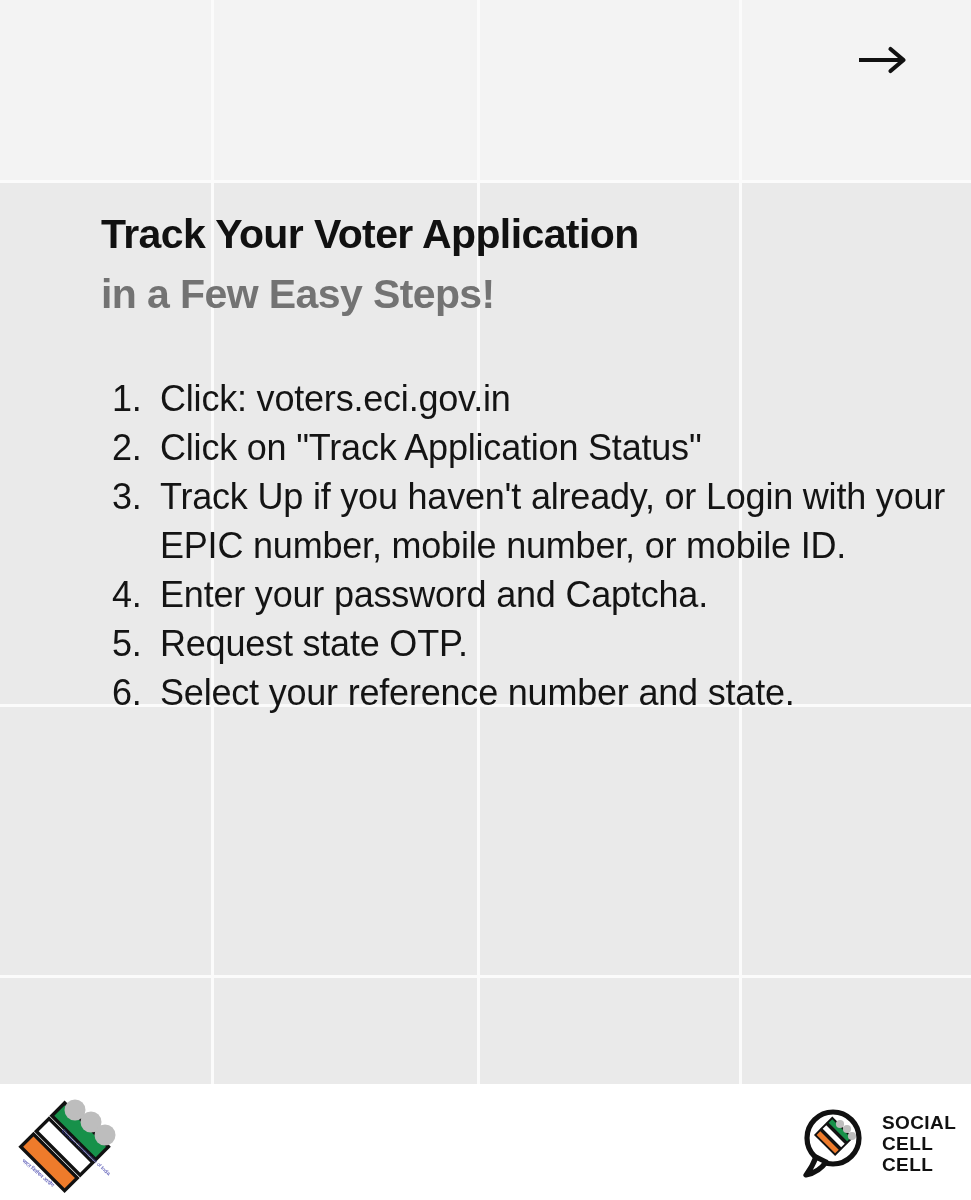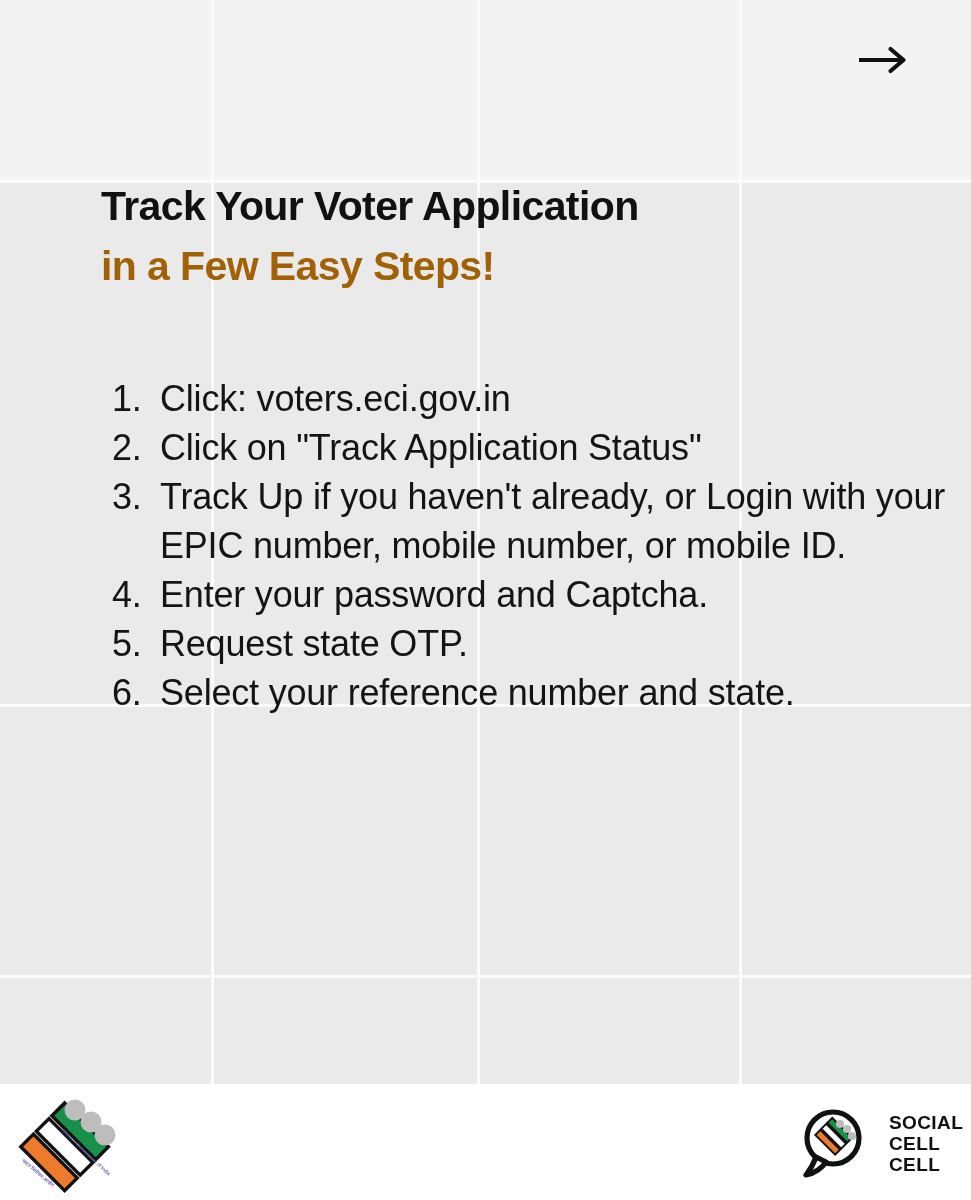--- a/index.html
+++ b/index.html
@@ -35,31 +35,31 @@
   
   .arrow {
     position:absolute; left:855px; top:40px;
     width:56px; height:40px;
     display:flex; align-items:center; justify-content:center;
     color:#111;
   }
   .arrow svg { display:block; }
   
   .headline {
-    position:absolute; left:101px; top:176px; width:800px;
+    position:absolute; left:101px; top:204px; width:800px;
   }
   .headline-line {
     font-size:41px;
     font-weight:700;
     letter-spacing:-0.6px;
     line-height:60px;
     white-space:nowrap;
   }
   .hl-1 { color:#111111; }
-  .hl-2 { color:#a16207; }
+  .hl-2 { color:#737373; }
   
   .steps {
     position:absolute; left:112px; top:374px; width:840px;
   }
   .step {
     display:flex;
     align-items:flex-start;
     font-size:36px;
     line-height:49px;
     color:#141414;
@@ -89,21 +89,21 @@
     position:absolute; left:0; top:1084px; width:971px; height:116px;
     background:#ffffff;
   }
   .eci-logo {
     position:absolute; left:16px; top:1094px;
     width:104px; height:100px;
   }
   .smc-logo {
     position:absolute; left:802px; top:1100px;
     width:165px; height:86px;
-    display:flex; align-items:center; gap:23px;
+    display:flex; align-items:center; gap:16px;
   }
   .smc-bubble { width:64px; height:72px; flex:0 0 64px; }
   .smc-text {
     font-size:19px;
     font-weight:700;
     line-height:21px;
     letter-spacing:0.4px;
     color:#111111;
   }
   .smc-text div { white-space:nowrap; }

